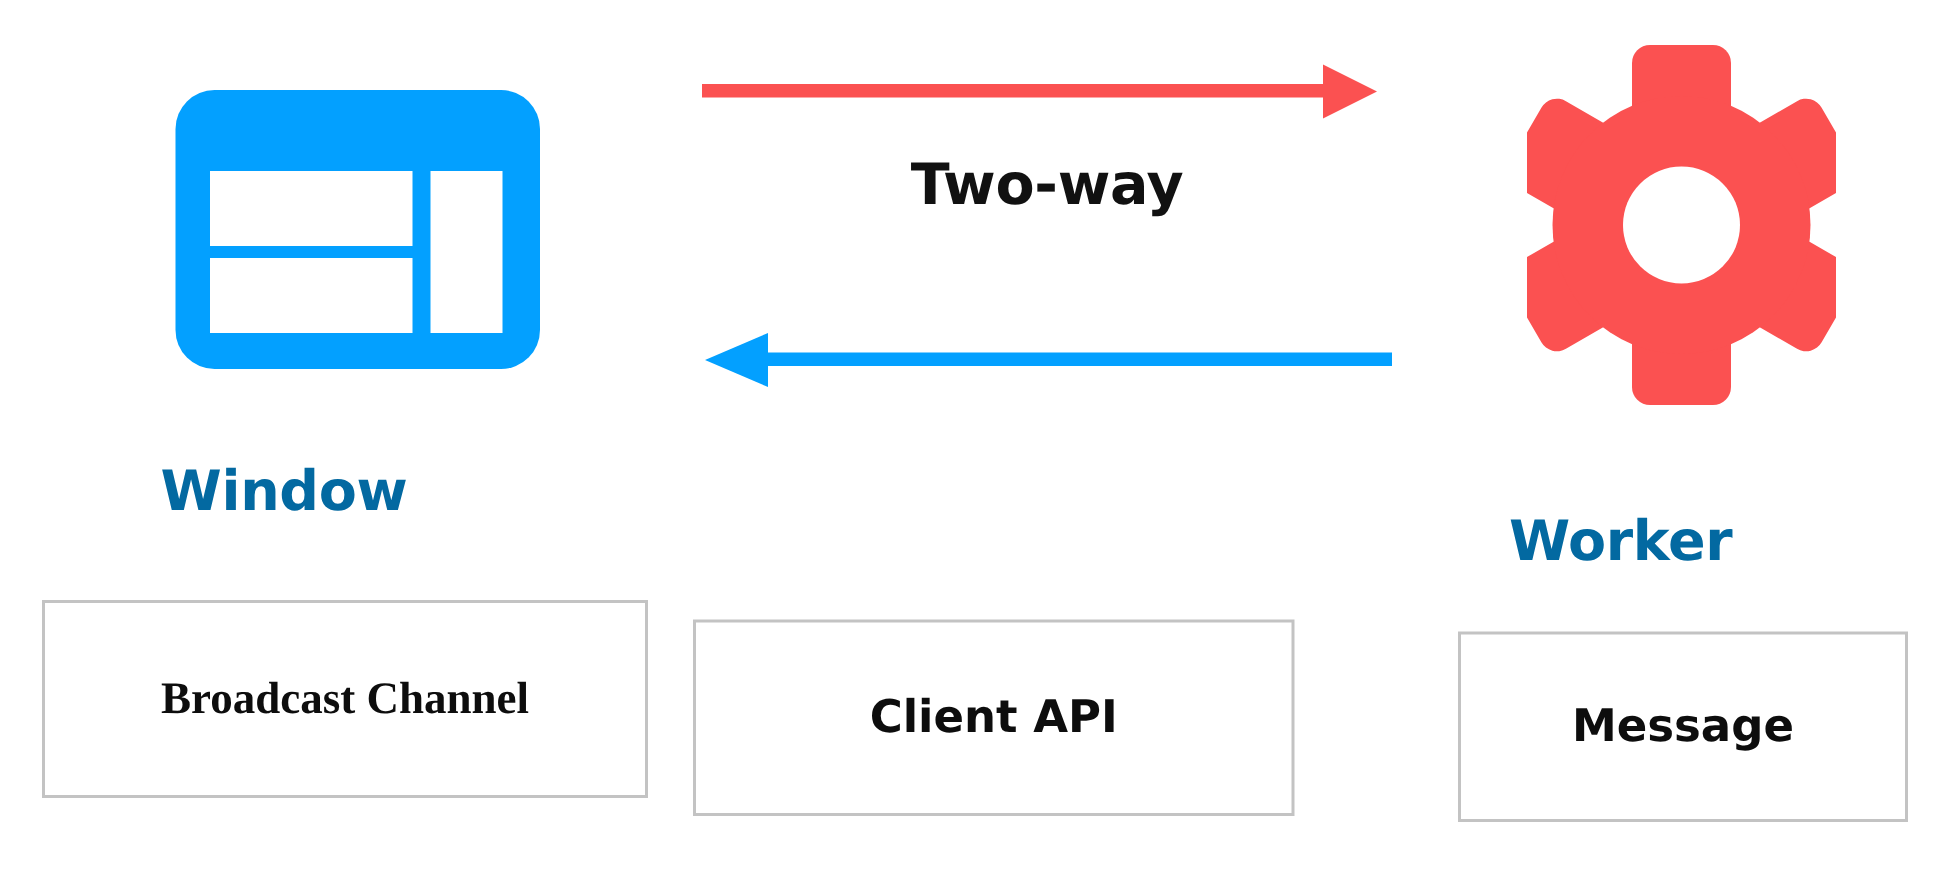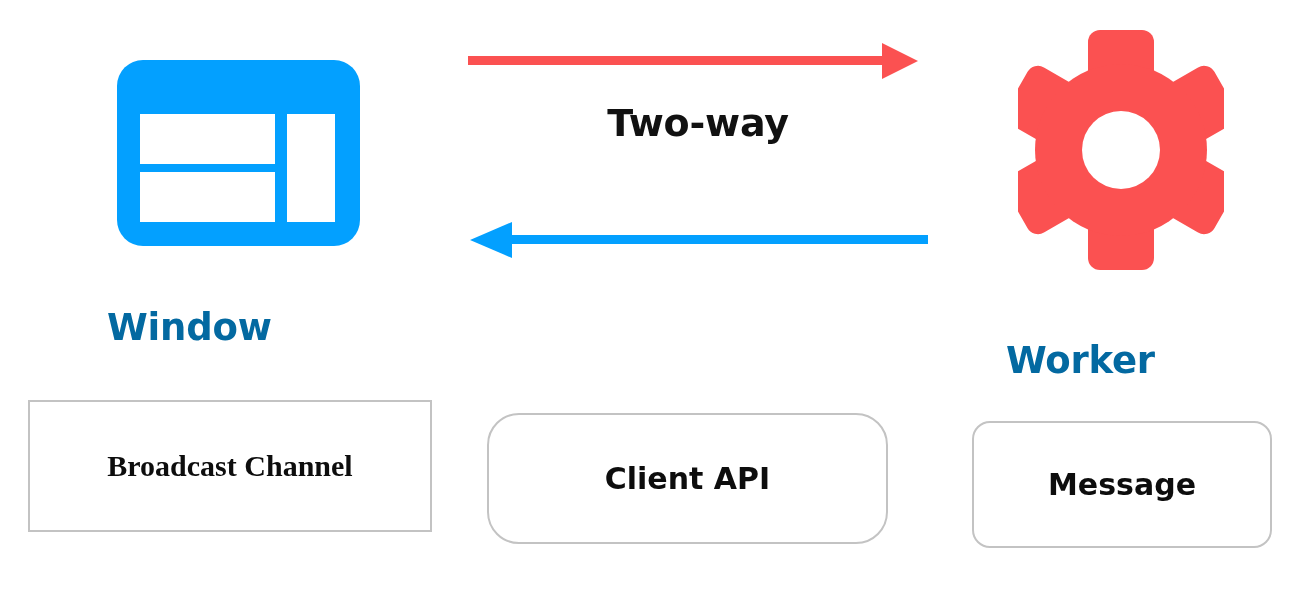--- a/index.html
+++ b/index.html
@@ -145,32 +145,30 @@
     padding: 4px 8px;
   }
   .api-box-1 {
     left: 28px;
     top: 400px;
     width: 404px;
     height: 132px;
     font-family: Liberation Serif, serif;
   }
   .api-box-2 {
-    left: 487px;
+    left: 462px;
     top: 413px;
     width: 401px;
     height: 131px;
-    border-radius: 32px;
   }
   .api-box-3 {
     left: 972px;
     top: 421px;
     width: 300px;
     height: 127px;
-    border-radius: 18px;
   }
   .api-box .box-line {
     display: block;
   }
 </style>
 </head>
 <body>
 
 <div id="canvas">
 

